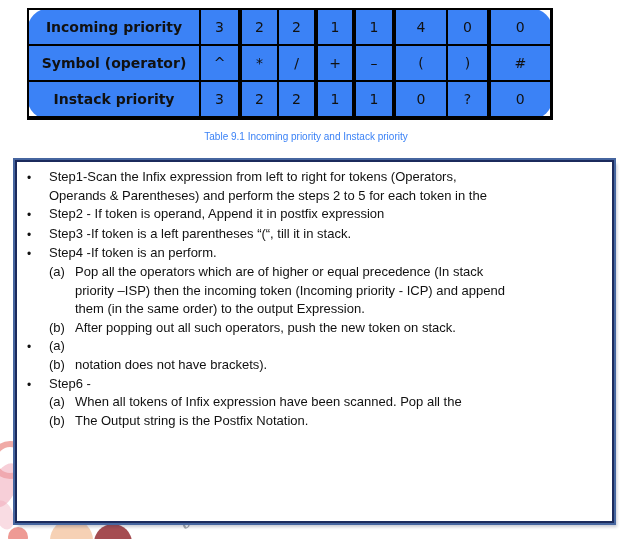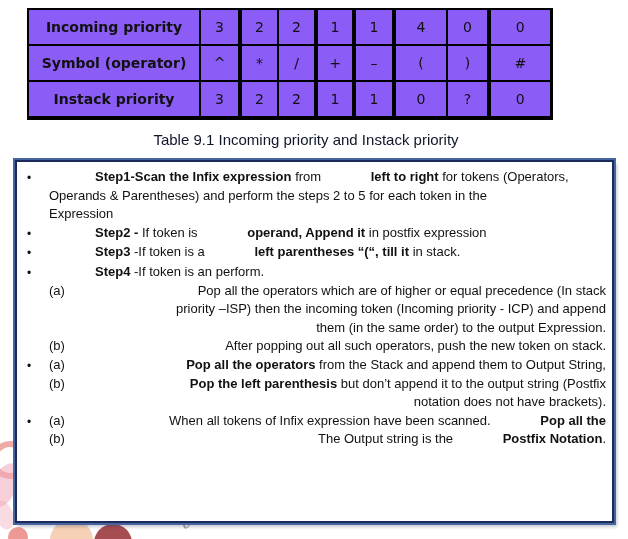--- a/index.html
+++ b/index.html
@@ -26,58 +26,58 @@
   #wm-petal{left:-7px;top:462px;width:24px;height:46px;background:var(--wm-pink);border-radius:60% 40% 55% 45%/55% 45% 60% 40%;transform:rotate(18deg);opacity:.55;}
   #wm-petal2{left:-5px;top:500px;width:18px;height:30px;background:var(--wm-pink);border-radius:50%;transform:rotate(-20deg);opacity:.4;}
   #wm-reddot{left:8px;top:527px;width:20px;height:20px;background:var(--wm-red);border-radius:50%;opacity:.6;}
   #wm-peach{left:50px;top:519px;width:43px;height:43px;background:var(--wm-peach);border-radius:50%;opacity:.85;}
   #wm-darkred{left:94px;top:524px;width:38px;height:38px;background:var(--wm-darkred);border-radius:50%;opacity:.8;}
   #wm-script{left:178px;top:503px;font-family:"DejaVu Serif",serif;font-style:italic;font-size:24px;color:var(--wm-gray);transform:rotate(-30deg);opacity:.85;}
 
   
   table.priority-table{
     position:absolute;left:27px;top:8px;z-index:2;
-    border-collapse:collapse;background:#8b5cf6;
+    border-collapse:collapse;background:#3b82f6;border-radius:23px;
   }
   table.priority-table td{
     border:2px solid var(--tborder);
     text-align:center;vertical-align:middle;
     font-family:"DejaVu Sans",sans-serif;
     font-size:14px;height:34px;padding:0 2px;
   }
   table.priority-table td.lbl{font-weight:bold;}
   
   table.priority-table td:nth-child(3),
   table.priority-table td:nth-child(5),
   table.priority-table td:nth-child(6),
   table.priority-table td:nth-child(7),
   table.priority-table td:nth-child(9){border-left-width:4px;}
   table.priority-table td:last-child{border-right-width:3px;}
   table.priority-table tr:last-child td{border-bottom-width:4px;}
 
   .table-caption{
     position:absolute;left:27px;top:131px;width:558px;z-index:2;
-    text-align:center;font-size:15px;color:#0f172a;
+    text-align:center;font-size:10px;color:#3b82f6;
   }
 
   
   .algo-box{
     position:absolute;left:15px;top:160px;width:599px;min-height:363px;
     box-sizing:border-box;z-index:1;background:#ffffff;
     border:2px solid var(--box-inner);
     box-shadow:0 0 0 2px var(--box-outer), 3px 4px 3px rgba(30,40,80,0.25);
     padding:6px 6px 6px 10px;
   }
   .step{display:flex;font-size:13px;line-height:18.6px;}
   .bullet{flex:0 0 22px;font-size:12px;padding-top:1px;}
   .step-body{flex:1;min-width:0;}
   .sub{display:flex;}
   .sub-marker{flex:0 0 26px;}
-  .sub-body{flex:1;min-width:0;text-align:right;}
-  .b{font-weight:bold;margin-left:46px;}
+  .sub-body{flex:1;min-width:0;}
+  .b{font-weight:normal;}
 </style>
 </head>
 <body>
 
 <div class="wm" id="wm-arc"></div>
 <div class="wm" id="wm-petal"></div>
 <div class="wm" id="wm-petal2"></div>
 <div class="wm" id="wm-reddot"></div>
 <div class="wm" id="wm-peach"></div>
 <div class="wm" id="wm-darkred"></div>
@@ -134,21 +134,20 @@
 
 <div class="table-caption">Table 9.1 Incoming priority and Instack priority</div>
 
 <div class="algo-box">
   <div>
       <div class="step">
         <span class="bullet">•</span>
         <div class="step-body">
           <div class="line"><span class="b">Step1-Scan the Infix expression</span><span> from </span><span class="b">left to right</span><span> for tokens (Operators,</span></div>
           <div class="line"><span>Operands &amp; Parentheses) and perform the steps 2 to 5 for each token in the</span></div>
-          <div class="line"><span>Expression</span></div>
         </div>
       </div>
       <div class="step">
         <span class="bullet">•</span>
         <div class="step-body">
           <div class="line"><span class="b">Step2 - </span><span>If token is </span><span class="b">operand, Append it</span><span> in postfix expression</span></div>
         </div>
       </div>
       <div class="step">
         <span class="bullet">•</span>
@@ -175,35 +174,34 @@
             </div>
           </div>
         </div>
       </div>
       <div class="step">
         <span class="bullet">•</span>
         <div class="step-body">
           <div class="sub">
             <span class="sub-marker">(a)</span>
             <div class="sub-body">
-              <div class="line"><span class="b">Pop all the operators</span><span> from the Stack and append them to Output String,</span></div>
             </div>
           </div>
           <div class="sub">
             <span class="sub-marker">(b)</span>
             <div class="sub-body">
-              <div class="line"><span class="b">Pop the left parenthesis</span><span> but don’t append it to the output string (Postfix</span></div>
               <div class="line"><span>notation does not have brackets).</span></div>
             </div>
           </div>
         </div>
       </div>
       <div class="step">
         <span class="bullet">•</span>
         <div class="step-body">
+          <div class="line"><span class="b">Step6 -</span></div>
           <div class="sub">
             <span class="sub-marker">(a)</span>
             <div class="sub-body">
               <div class="line"><span>When all tokens of Infix expression have been scanned. </span><span class="b">Pop all the</span></div>
             </div>
           </div>
           <div class="sub">
             <span class="sub-marker">(b)</span>
             <div class="sub-body">
               <div class="line"><span>The Output string is the </span><span class="b">Postfix Notation</span><span>.</span></div>

